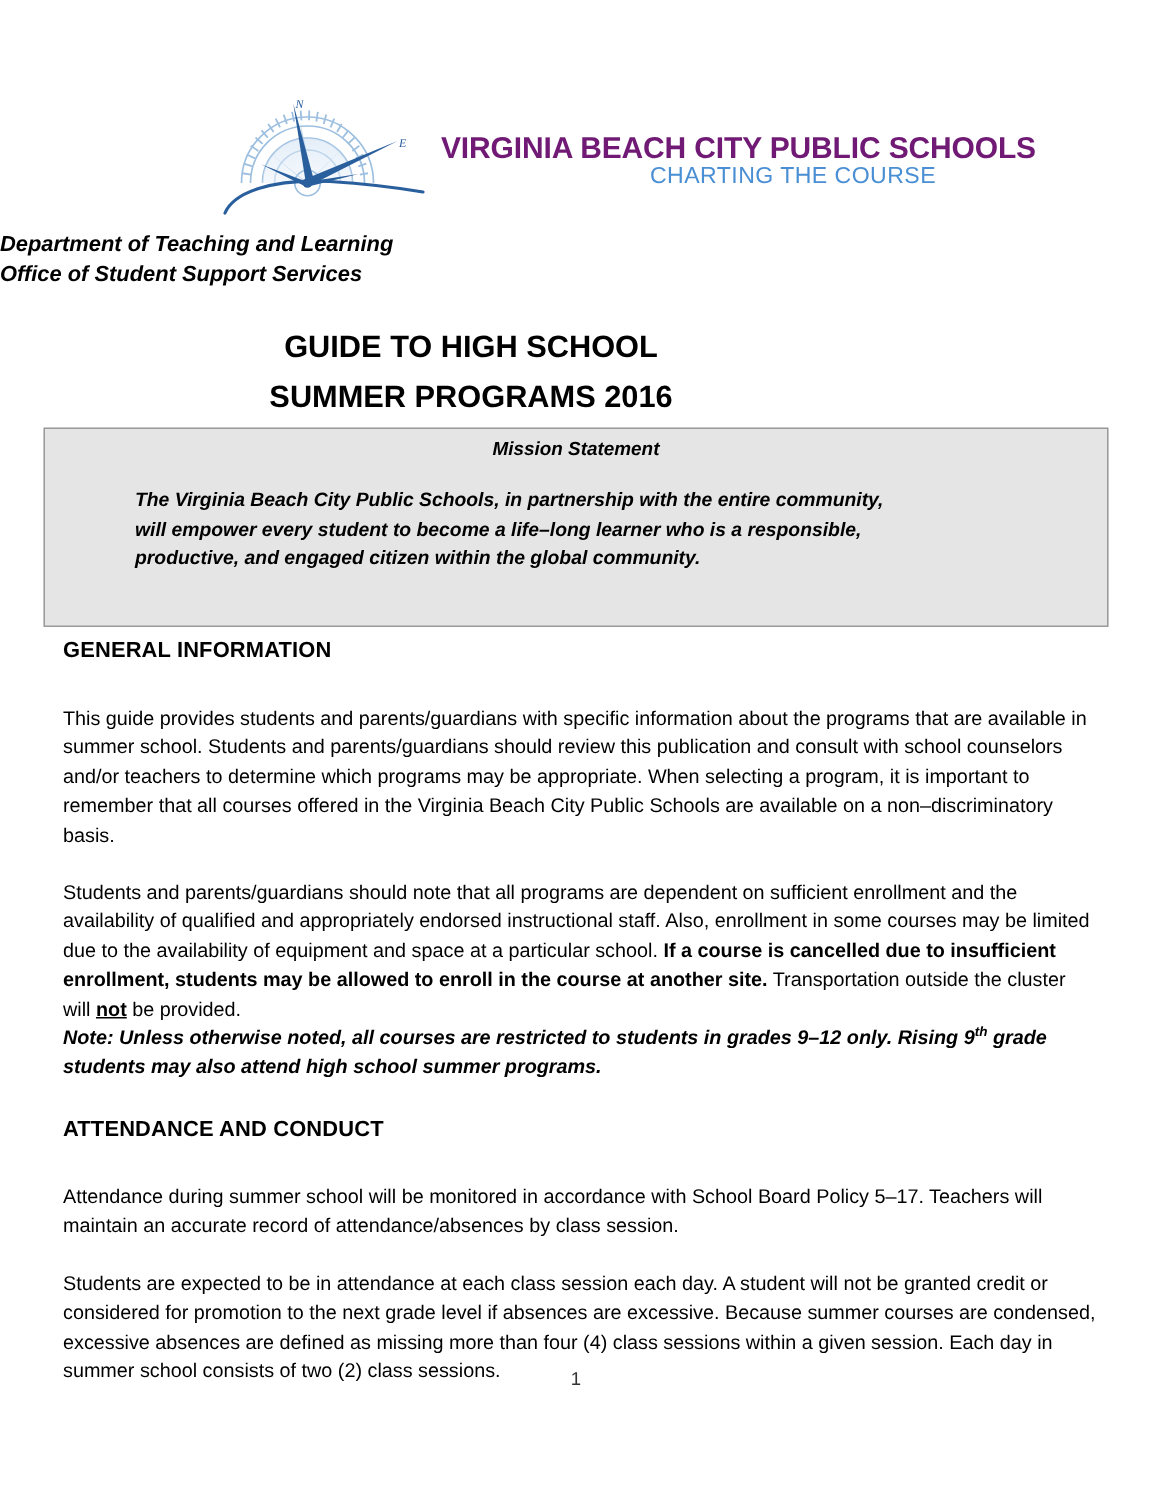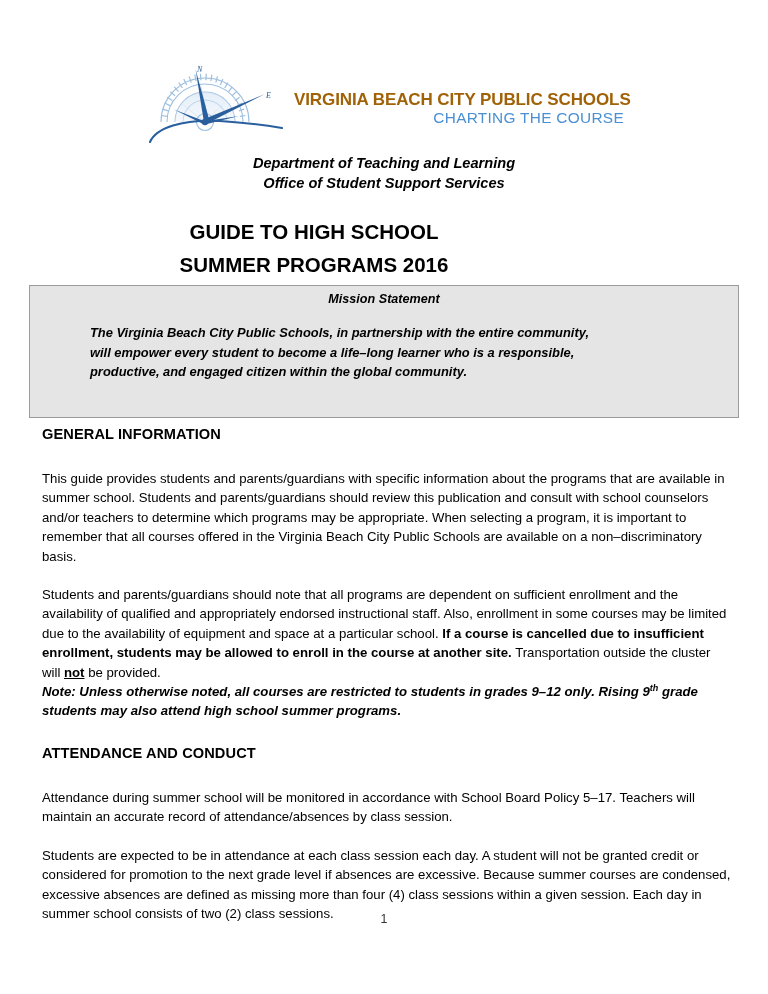--- a/index.html
+++ b/index.html
@@ -37,43 +37,43 @@
     height: 85px;
     flex: 0 0 140px;
   }
   .logo-text {
     margin-left: 6px;
     padding-top: 30px;
     text-align: right;
     width: 330px;
   }
   .logo-line1 {
-    font-size: 17px;
-    font-weight: bold;
-    color: #a16207;
+    font-size: 20px;
+    font-weight: bold;
+    color: #701a75;
     letter-spacing: -0.1px;
     line-height: 19px;
     white-space: nowrap;
   }
   .logo-line2 {
     font-size: 15.4px;
     font-weight: normal;
     color: #4a8fd4;
     letter-spacing: 0.3px;
     line-height: 18px;
     white-space: nowrap;
   }
 
   
   .dept {
     position: absolute;
     top: 153px;
     left: 0;
     width: 768px;
-    text-align: center;
+    text-align: left;
     font-size: 14.6px;
     font-weight: bold;
     font-style: italic;
     line-height: 20px;
   }
 
   
   .title {
     position: absolute;
     top: 215px;

